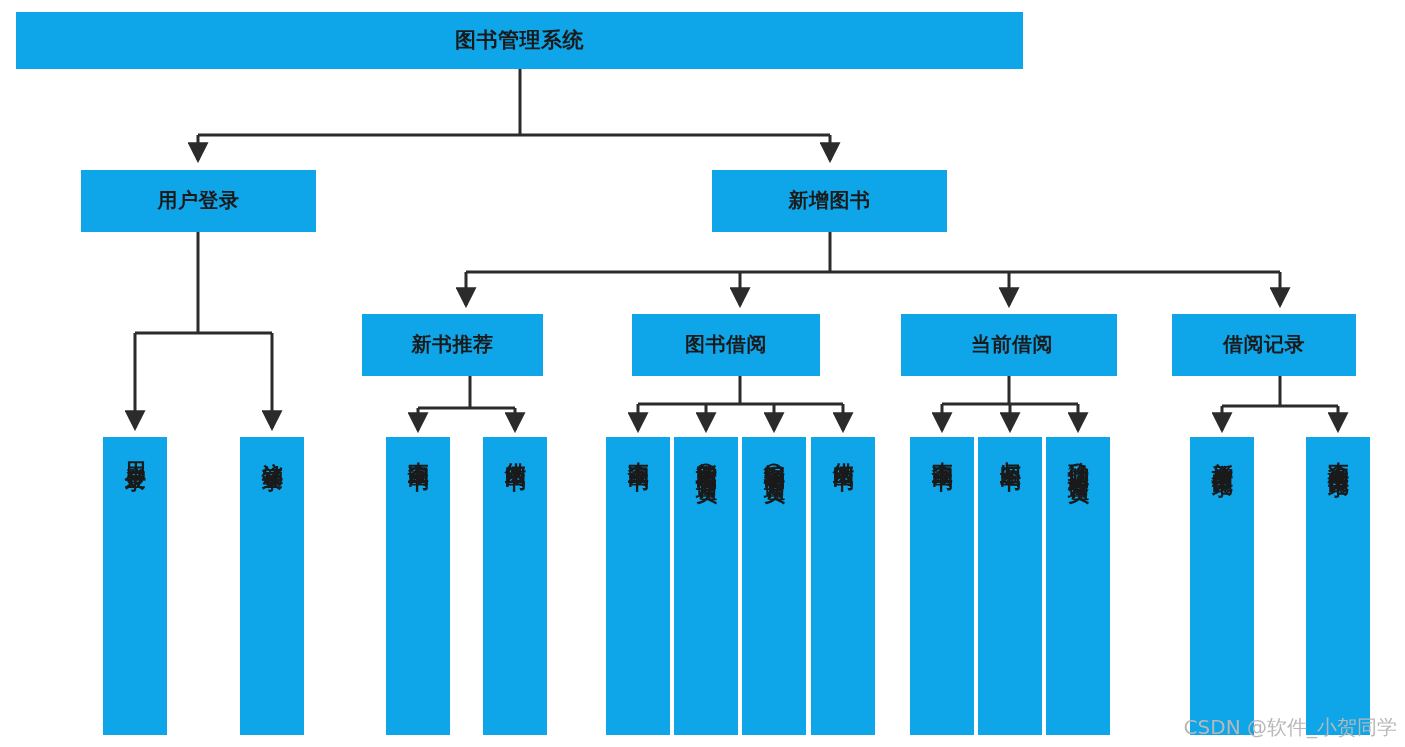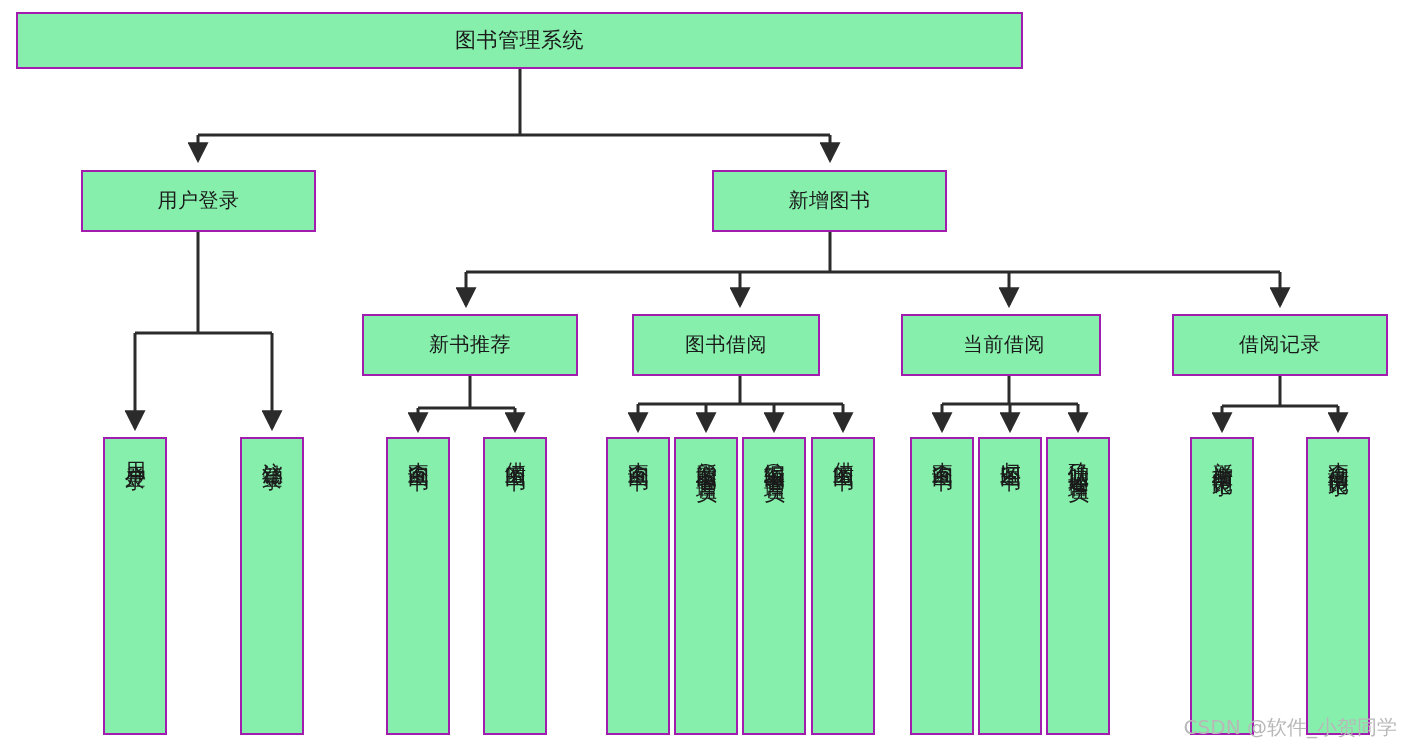--- a/index.html
+++ b/index.html
@@ -23,26 +23,27 @@
     position: absolute;
     left: 0;
     top: 0;
     width: 1405px;
     height: 747px;
     pointer-events: none;
   }
   .node {
     position: absolute;
     box-sizing: border-box;
-    background: #86efac;
-    border: 2px solid #a21caf;
+    background: #0ea5e9;
+    border: 2px solid #0ea5e9;
     display: flex;
     align-items: center;
     justify-content: center;
     z-index: 2;
+    font-weight: bold;
   }
   .node .label {
     display: block;
     line-height: 1.18;
     letter-spacing: 0.5px;
     color: #1a1a1a;
     text-align: center;
     white-space: nowrap;
   }
   
@@ -143,30 +144,30 @@
     <span class="label">图书管理系统</span>
   </div>
 
   <div class="node branch" style="left:81px; top:170px; width:235px;">
     <span class="label">用户登录</span>
   </div>
   <div class="node branch" style="left:712px; top:170px; width:235px;">
     <span class="label">新增图书</span>
   </div>
 
-  <div class="node branch" style="left:362px; top:314px; width:216px;">
+  <div class="node branch" style="left:362px; top:314px; width:181px;">
     <span class="label">新书推荐</span>
   </div>
   <div class="node branch" style="left:632px; top:314px; width:188px;">
     <span class="label">图书借阅</span>
   </div>
-  <div class="node branch" style="left:901px; top:314px; width:200px;padding-left:6px;">
+  <div class="node branch" style="left:901px; top:314px; width:216px;padding-left:6px;">
     <span class="label">当前借阅</span>
   </div>
-  <div class="node branch" style="left:1172px; top:314px; width:216px;">
+  <div class="node branch" style="left:1172px; top:314px; width:184px;">
     <span class="label">借阅记录</span>
   </div>
 
   <div class="node leaf" style="left:103px; width:64px;">
     <span class="label">用户登录</span>
   </div>
   <div class="node leaf" style="left:240px; width:64px;">
     <span class="label">注销登录</span>
   </div>
 

